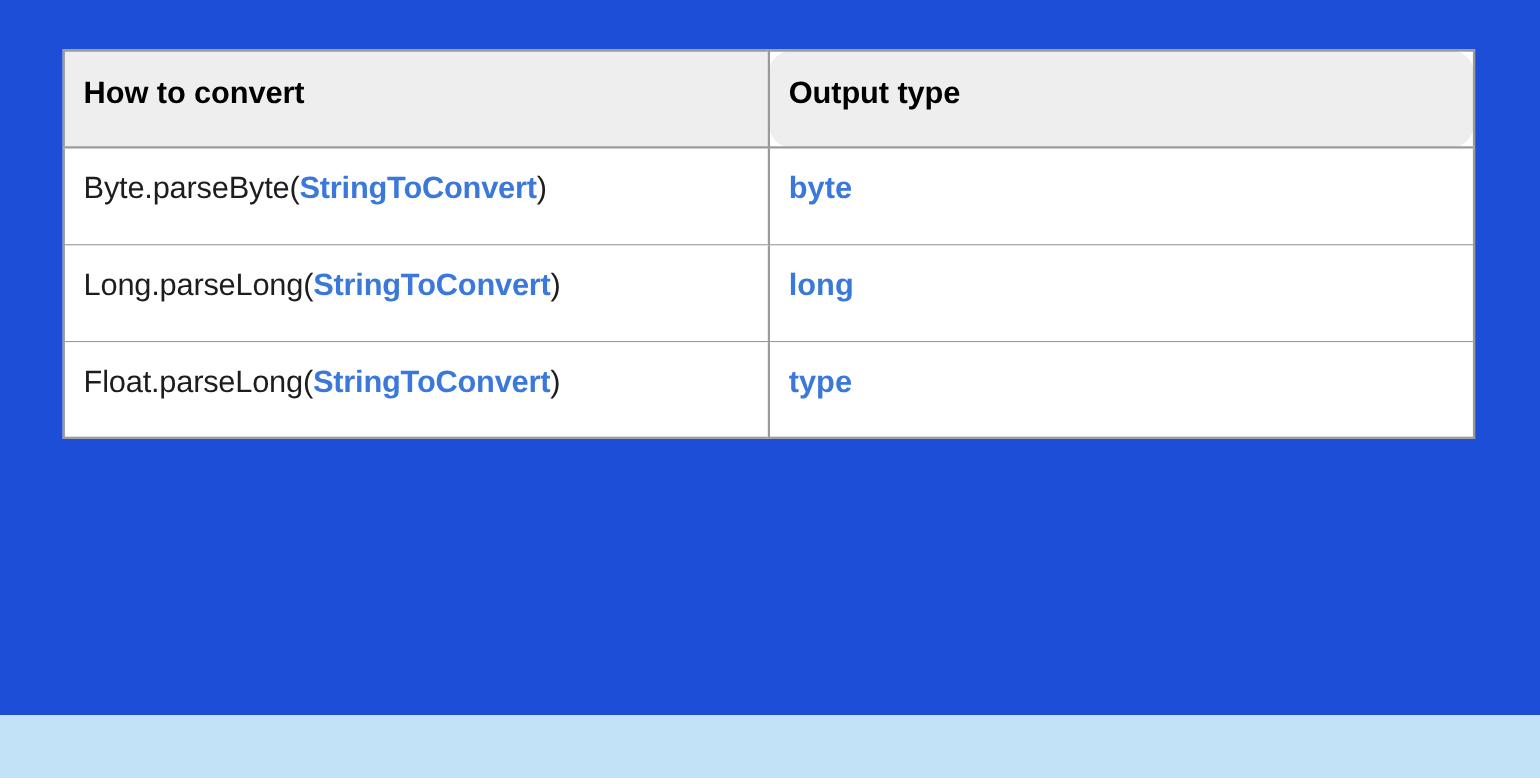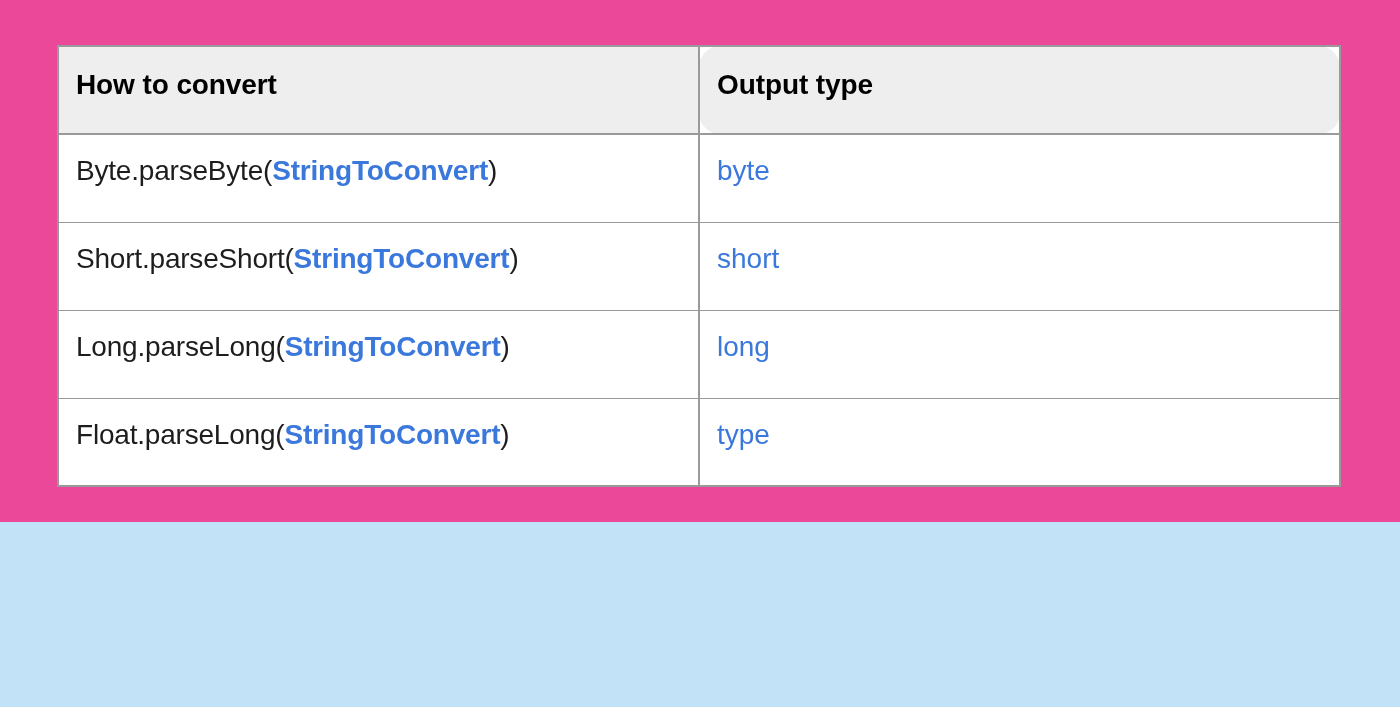--- a/index.html
+++ b/index.html
@@ -14,22 +14,22 @@
     width: 1400px;
     height: 707px;
     background: #c2e3f7;
     font-family: "Liberation Sans", sans-serif;
     overflow: hidden;
   }
 
   .page {
     position: relative;
     width: 1400px;
-    height: 522px;
-    background: #ec4899;
+    height: 650px;
+    background: #1d4ed8;
   }
 
   .table-wrap {
     position: absolute;
     left: 57px;
     top: 45px;
     width: 1282px;
   }
 
   table.conv-table {
@@ -85,21 +85,21 @@
     border-bottom: none;
   }
 
   .arg {
     color: #3b78dc;
     font-weight: bold;
   }
 
   .type-name {
     color: #3b78dc;
-    font-weight: normal;
+    font-weight: bold;
     letter-spacing: 0;
   }
 </style>
 </head>
 <body>
 
 <div class="page">
 
   <div class="table-wrap">
     <table class="conv-table">
@@ -117,28 +117,20 @@
 
         <tr>
           <td>
             <span>Byte.parseByte(</span><span class="arg">StringToConvert</span><span>)</span>
           </td>
           <td>
             <span class="type-name">byte</span>
           </td>
         </tr>
 
-        <tr>
-          <td>
-            <span>Short.parseShort(</span><span class="arg">StringToConvert</span><span>)</span>
-          </td>
-          <td>
-            <span class="type-name">short</span>
-          </td>
-        </tr>
 
 
         <tr>
           <td>
             <span>Long.parseLong(</span><span class="arg">StringToConvert</span><span>)</span>
           </td>
           <td>
             <span class="type-name">long</span>
           </td>
         </tr>

